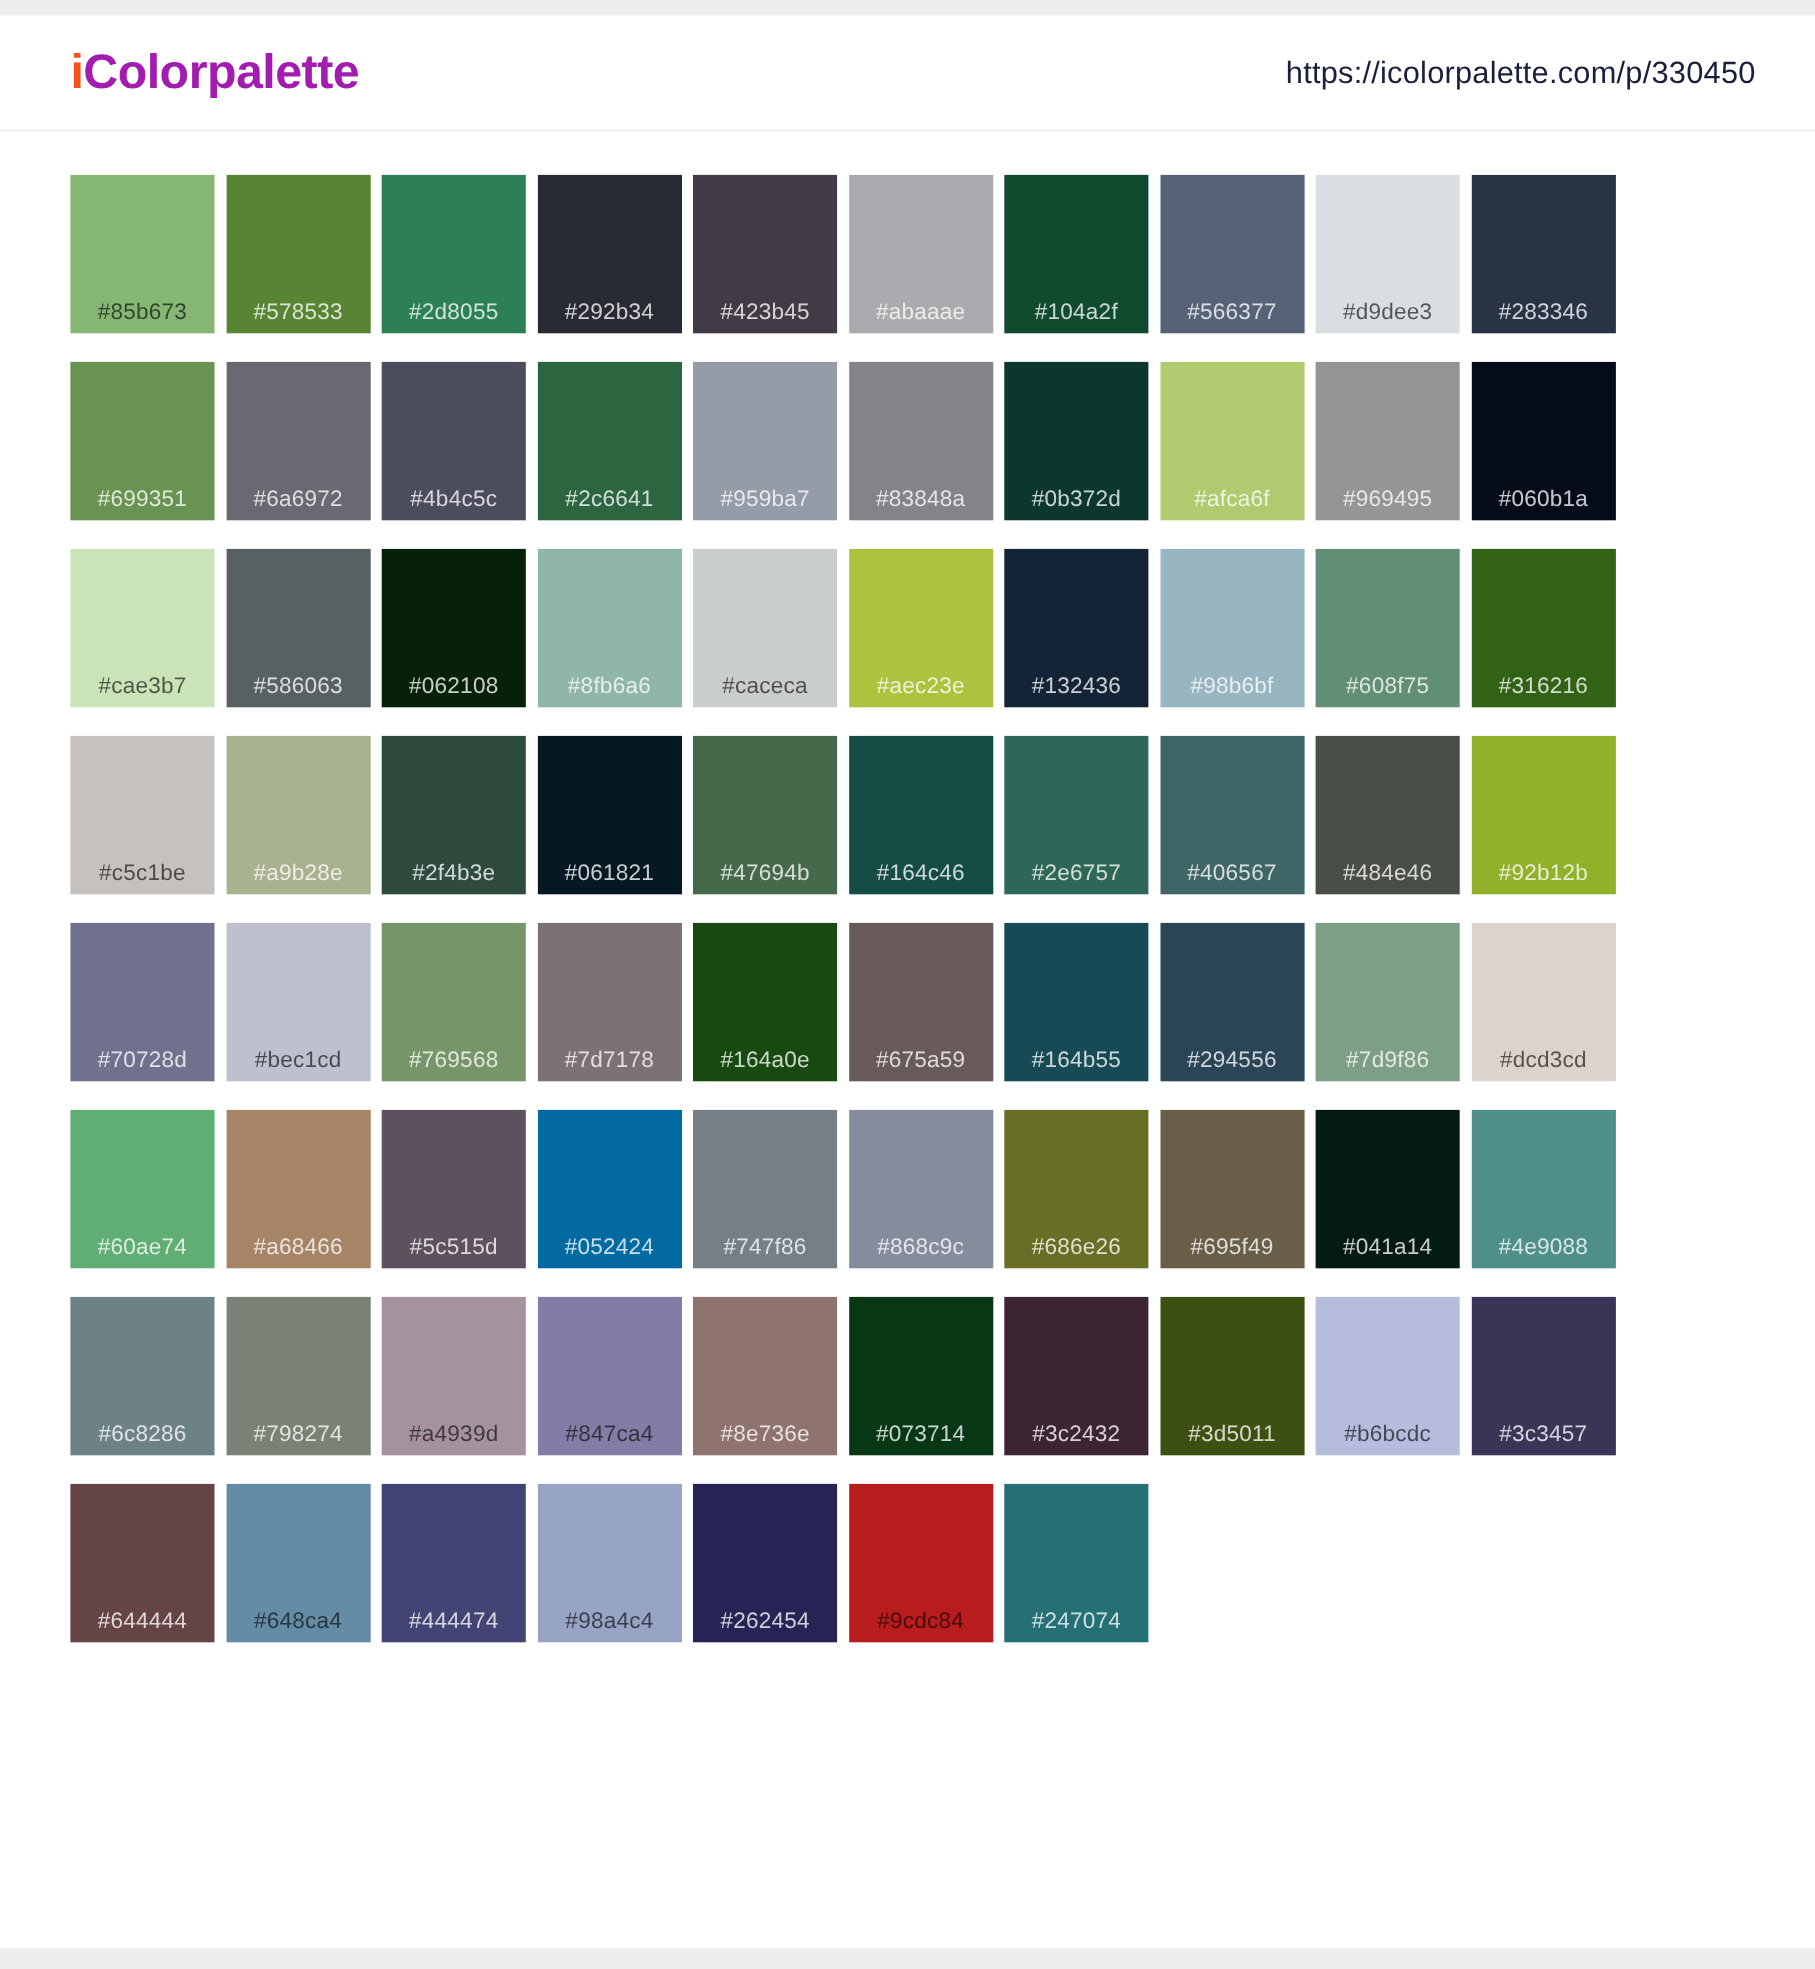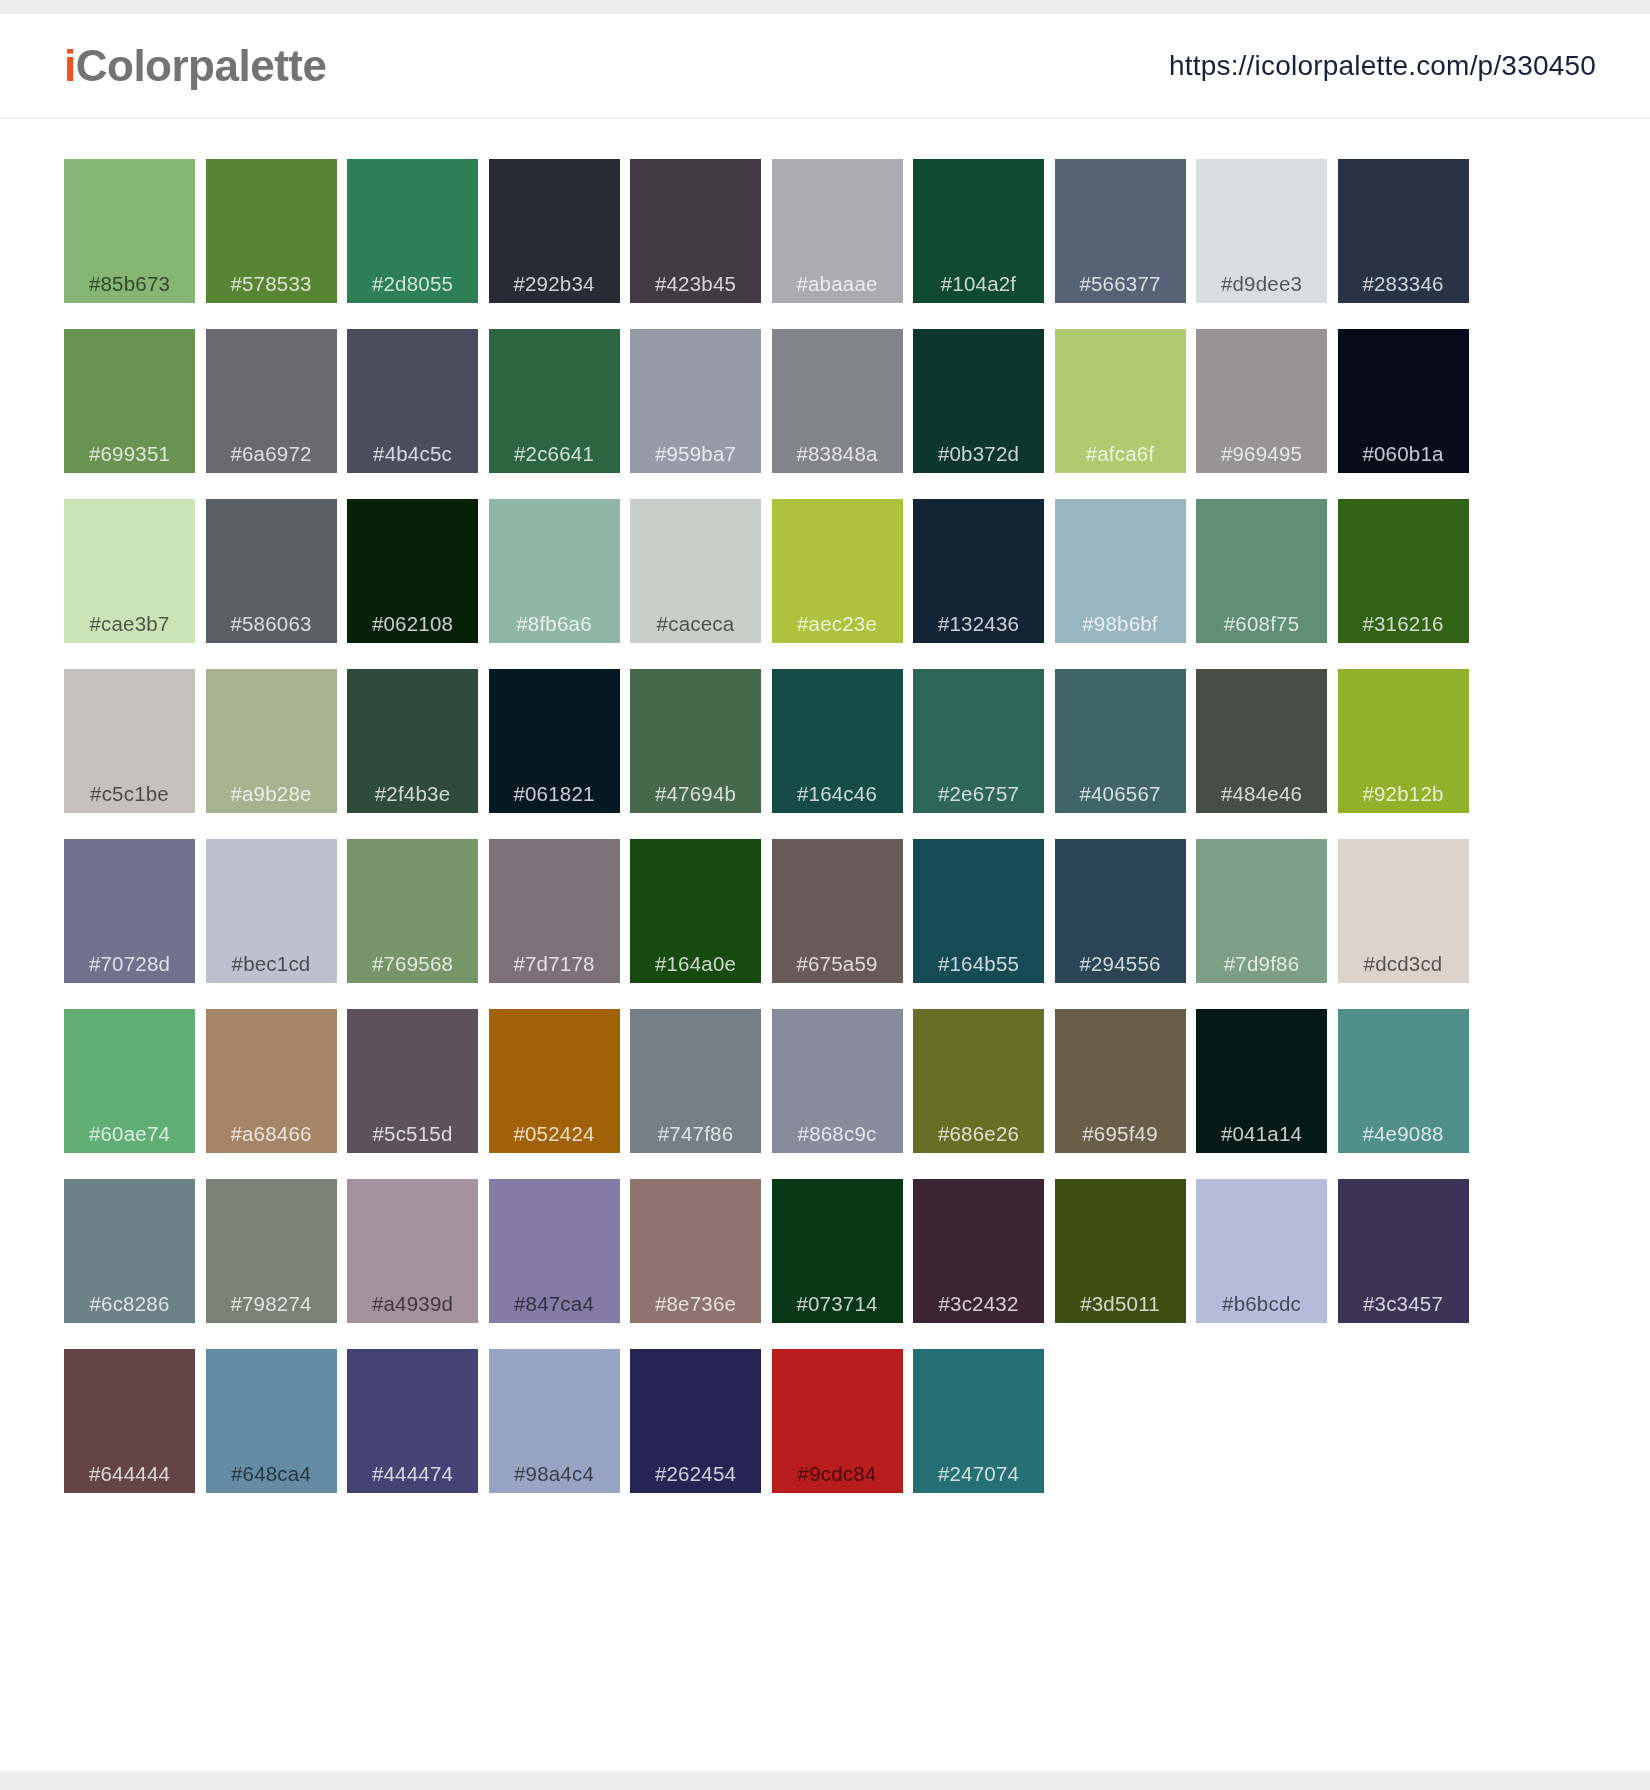--- a/index.html
+++ b/index.html
@@ -35,21 +35,21 @@
     padding: 0 54px 0 64px;
   }
   .logo {
     font-size: 44px;
     font-weight: bold;
     letter-spacing: -0.5px;
     line-height: 1;
     white-space: nowrap;
   }
   .logo .logo-i { color: #f4511e; }
-  .logo .logo-rest { color: #737373; }
+  .logo .logo-rest { color: #a21caf; }
   .site-url {
     font-size: 28px;
     color: #1a1f3c;
     white-space: nowrap;
     letter-spacing: 0.2px;
   }
   
   .palette {
     padding: 40px 60px 0 64px;
   }
@@ -263,21 +263,21 @@
         <div class="row">
           <div class="swatch light-text" style="background: rgb(96, 174, 116);">
             <span class="hexlabel">#60ae74</span>
           </div>
           <div class="swatch light-text" style="background: rgb(166, 132, 102);">
             <span class="hexlabel">#a68466</span>
           </div>
           <div class="swatch light-text" style="background: rgb(92, 81, 93);">
             <span class="hexlabel">#5c515d</span>
           </div>
-          <div class="swatch light-text" style="background: #a16207;">
+          <div class="swatch light-text" style="background: #0369a1;">
             <span class="hexlabel">#052424</span>
           </div>
           <div class="swatch light-text" style="background: rgb(116, 127, 134);">
             <span class="hexlabel">#747f86</span>
           </div>
           <div class="swatch light-text" style="background: rgb(134, 140, 156);">
             <span class="hexlabel">#868c9c</span>
           </div>
           <div class="swatch light-text" style="background: rgb(104, 110, 38);">
             <span class="hexlabel">#686e26</span>

